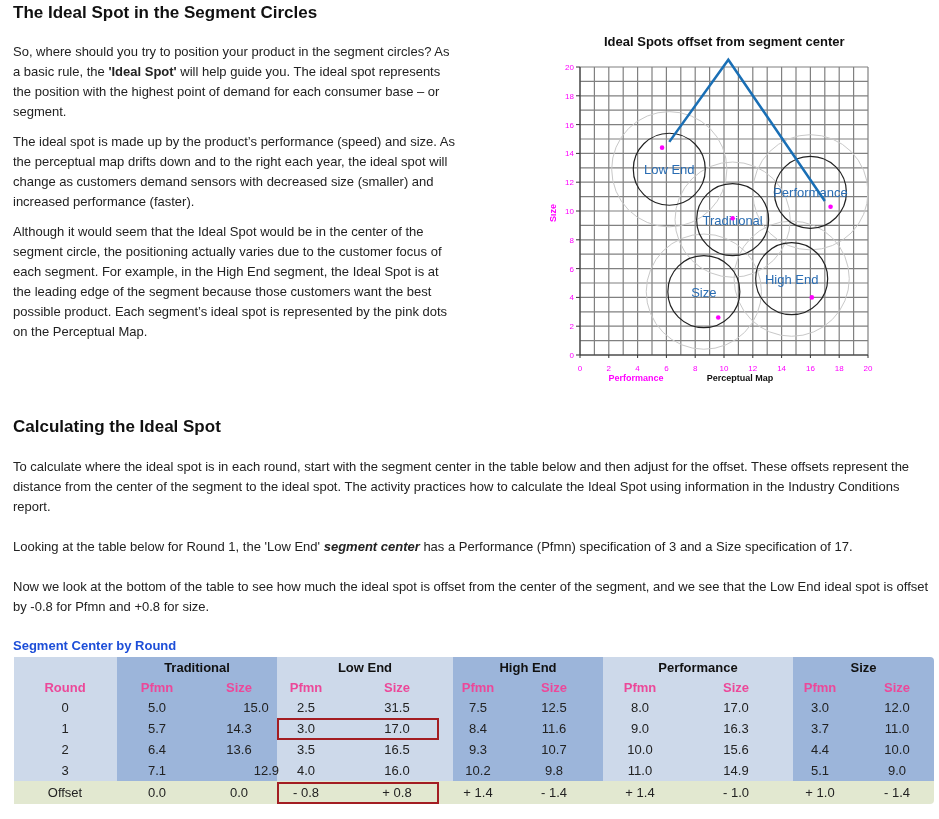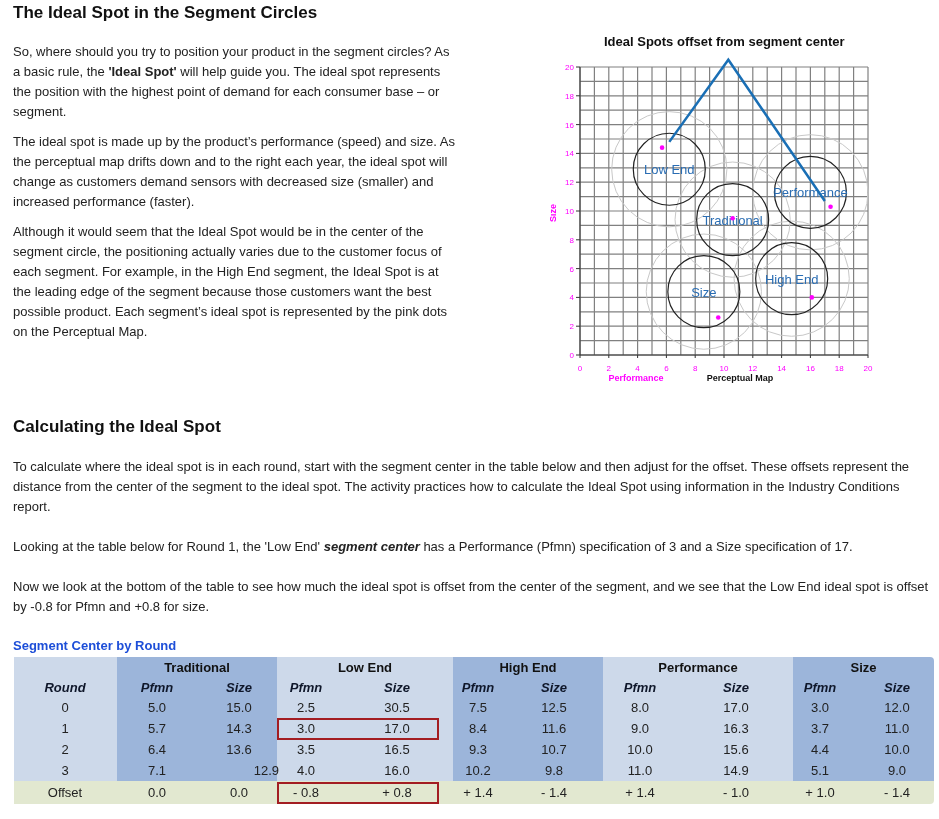--- a/index.html
+++ b/index.html
@@ -22,21 +22,21 @@
   .para b i { font-weight: bold; font-style: italic; }
 
   .tbl-title { position: absolute; left: 13px; top: 638px; font-size: 13px; font-weight: bold; color: #1d4ed8; }
   .tbl { position: absolute; left: 14px; top: 657px; width: 920px; height: 147px; border-radius: 0 4px 4px 0; overflow: hidden; }
   .col { position: absolute; top: 0; height: 147px; }
   .col .band { position: absolute; left: 0; right: 0; top: 0; height: 124px; }
   .col .offband { position: absolute; left: 0; right: 0; top: 124px; height: 23px; background: #e2e8d0; }
   .light { background: #cdd9ea; }
   .dark { background: #9cb5da; }
   .cell { position: absolute; font-size: 13px; color: #222; text-align: center; width: 80px; }
-  .hdr { font-weight: bold; color: #0f172a; font-style: italic; }
+  .hdr { font-weight: bold; color: #ec4899; }
   .grp { position: absolute; top: 3px; font-size: 13px; font-weight: bold; color: #111; text-align: center; }
   .hl { position: absolute; border: 2px solid #a31d22; }
 </style>
 </head>
 <body>
 
 <div class="h1">The Ideal Spot in the Segment Circles</div>
 
 <div class="intro">
   <p><span>So, where should you try to position your product in the segment circles? As a basic rule, the </span><b>'Ideal Spot'</b><span> will help guide you. The ideal spot represents the position with the highest point of demand for each consumer base – or segment.</span></p>
@@ -199,34 +199,34 @@
     <div class="cell" style="left: 11px; top: 85px;">2</div>
     <div class="cell" style="left: 11px; top: 106px;">3</div>
     <div class="cell" style="left: 11px; top: 128px;">Offset</div>
     <div class="grp" style="left: 103px; width: 160px;">Traditional</div>
     <div class="cell hdr" style="left: 103px; top: 23px;">Pfmn</div>
     <div class="cell hdr" style="left: 185px; top: 23px;">Size</div>
     <div class="cell" style="left: 103px; top: 43px;">5.0</div>
     <div class="cell" style="left: 103px; top: 64px;">5.7</div>
     <div class="cell" style="left: 103px; top: 85px;">6.4</div>
     <div class="cell" style="left: 103px; top: 106px;">7.1</div>
-    <div class="cell" style="left: 185px; top: 43px;">15.0</div>
+    <div class="cell" style="left: 202px; top: 43px;">15.0</div>
     <div class="cell" style="left: 185px; top: 64px;">14.3</div>
     <div class="cell" style="left: 185px; top: 85px;">13.6</div>
     <div class="cell" style="left: 185px; top: 106px; text-align: right;">12.9</div>
     <div class="cell" style="left: 103px; top: 128px;">0.0</div>
     <div class="cell" style="left: 185px; top: 128px;">0.0</div>
     <div class="grp" style="left: 263px; width: 176px;">Low End</div>
     <div class="cell hdr" style="left: 252px; top: 23px;">Pfmn</div>
     <div class="cell hdr" style="left: 343px; top: 23px;">Size</div>
     <div class="cell" style="left: 252px; top: 43px;">2.5</div>
     <div class="cell" style="left: 252px; top: 64px;">3.0</div>
     <div class="cell" style="left: 252px; top: 85px;">3.5</div>
     <div class="cell" style="left: 252px; top: 106px;">4.0</div>
-    <div class="cell" style="left: 343px; top: 43px;">30.5</div>
+    <div class="cell" style="left: 343px; top: 43px;">31.5</div>
     <div class="cell" style="left: 343px; top: 64px;">17.0</div>
     <div class="cell" style="left: 343px; top: 85px;">16.5</div>
     <div class="cell" style="left: 343px; top: 106px;">16.0</div>
     <div class="cell" style="left: 252px; top: 128px;">- 0.8</div>
     <div class="cell" style="left: 343px; top: 128px;">+ 0.8</div>
     <div class="grp" style="left: 439px; width: 150px;">High End</div>
     <div class="cell hdr" style="left: 424px; top: 23px;">Pfmn</div>
     <div class="cell hdr" style="left: 500px; top: 23px;">Size</div>
     <div class="cell" style="left: 424px; top: 43px;">7.5</div>
     <div class="cell" style="left: 424px; top: 64px;">8.4</div>

